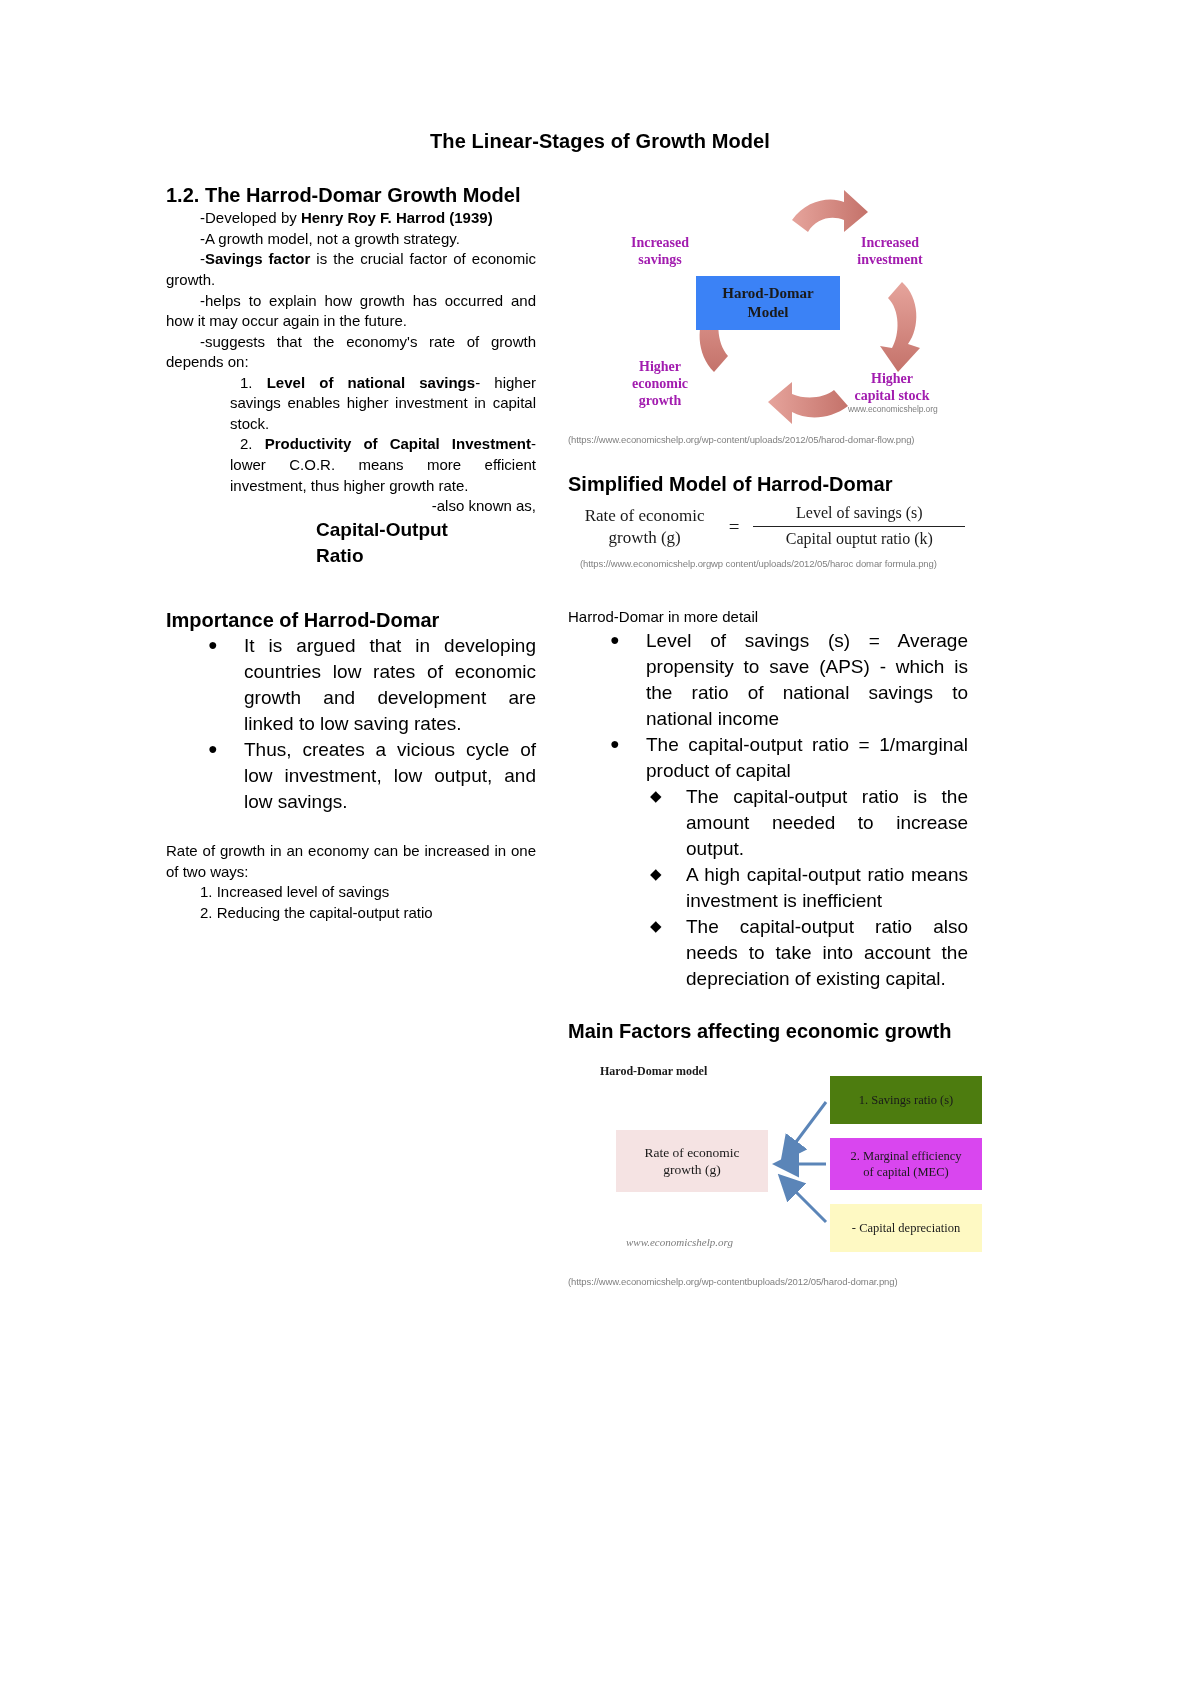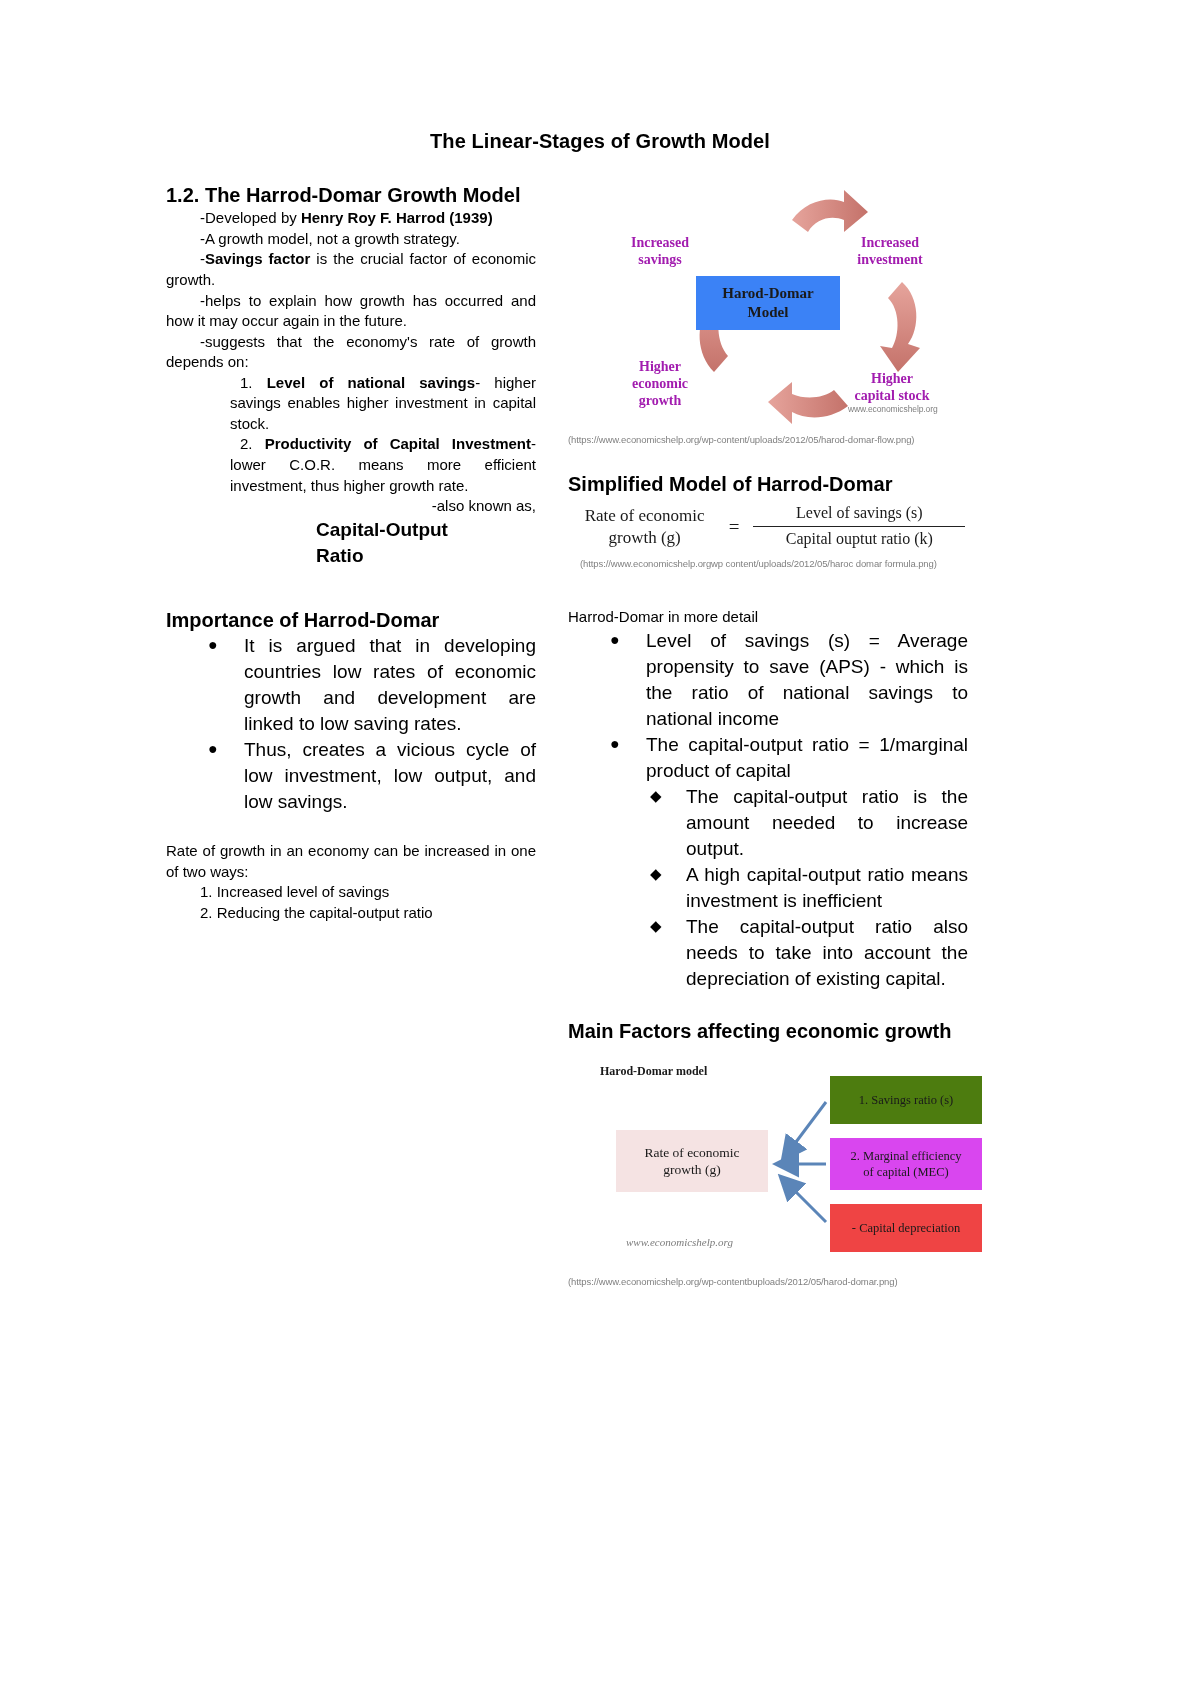--- a/index.html
+++ b/index.html
@@ -229,21 +229,21 @@
     top: 80px;
     width: 152px;
     height: 52px;
     background: #d946ef;
   }
   .ff-r3 {
     left: 262px;
     top: 146px;
     width: 152px;
     height: 48px;
-    background: #ef4444;
+    background: #fef9c3;
   }
   .ff-web {
     position: absolute;
     left: 58px;
     top: 178px;
     font-family: "Liberation Serif", serif;
     font-style: italic;
     font-size: 11px;
     color: #7c7c7c;
   }

